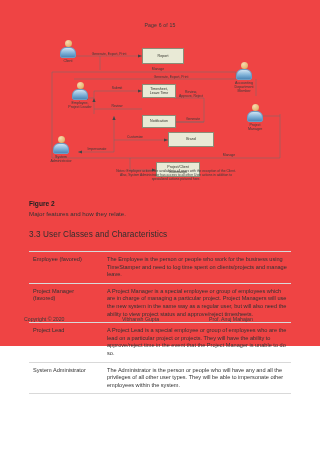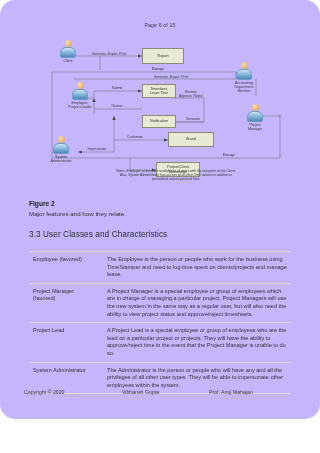--- a/index.html
+++ b/index.html
@@ -6,23 +6,22 @@
   body{
     width:320px;height:453px;
     background:#ffffff;
     font-family:"Liberation Sans", sans-serif;
     color:#2b2b2b;
     overflow:hidden;
     position:relative;
   }
   .page{
     position:absolute;inset:0;
-    width:320px;height:419px;
-    background:#c4b5fd;
-    border-radius:15px;
+    width:320px;height:346px;
+    background:#ef4444;
   }
 
   
   .page-header{
     position:absolute;top:22px;left:0;width:320px;
     text-align:center;
     font-size:5.2px;
     letter-spacing:.15px;
     color:#3a3a3a;
   }

